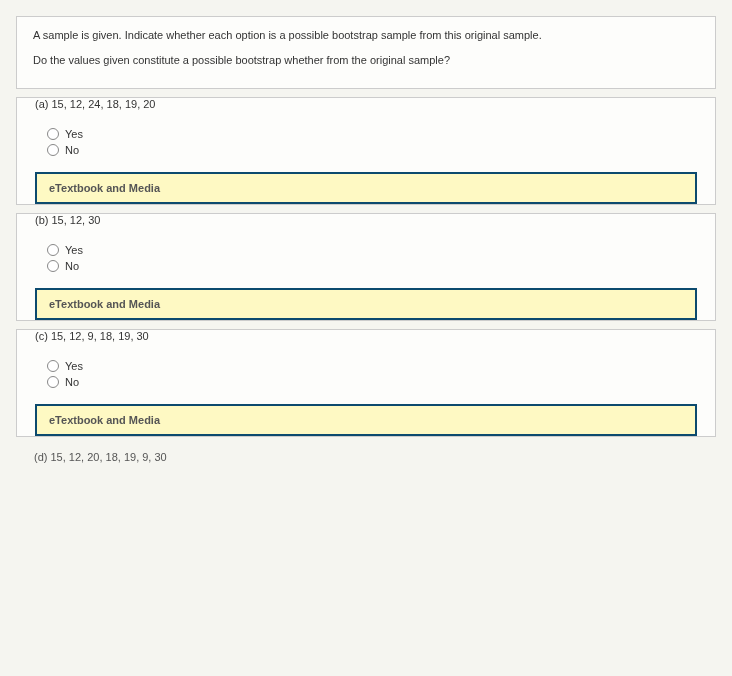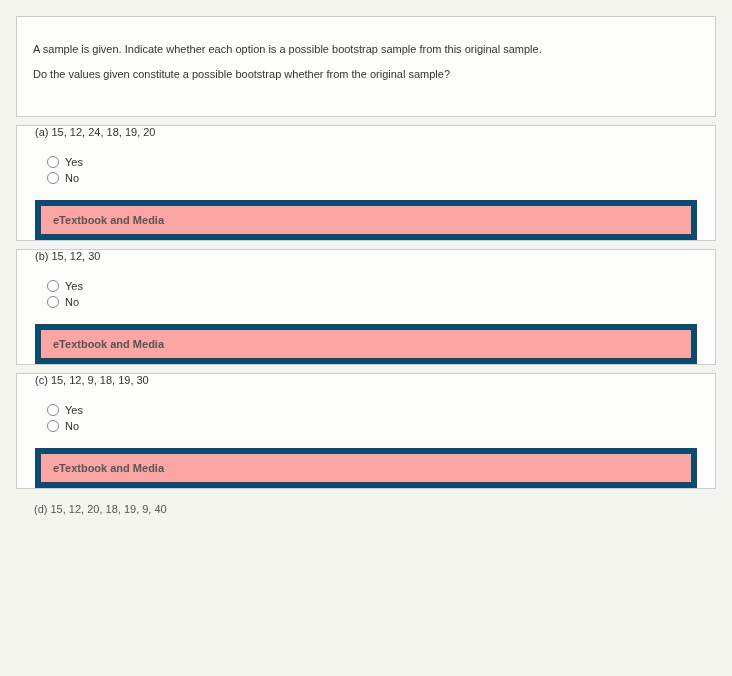--- a/index.html
+++ b/index.html
@@ -8,21 +8,21 @@
       font-family: Arial, sans-serif;
       font-size: 11px;
       color: #333;
       background: #f5f5f0;
       width: 732px;
       box-sizing: border-box;
     }
     .box {
       border: 1px solid #ccc;
       background: #fdfdfb;
-      padding: 24px 16px;
+      padding: 10px 16px;
       margin-bottom: 8px;
     }
     .intro-text {
       margin-bottom: 10px;
       line-height: 1.5;
     }
     .intro-text .line {
       margin-bottom: 8px;
     }
     .question {
@@ -40,22 +40,22 @@
     .radio-circle {
       width: 10px;
       height: 10px;
       border: 1px solid #888;
       border-radius: 50%;
       margin-right: 6px;
       display: inline-block;
       background: #fff;
     }
     .etextbook-bar {
-      background: #fca5a5;
-      border: 6px solid #0c4a6e;
+      background: #fef9c3;
+      border: 2px solid #0c4a6e;
       padding: 8px 12px;
       margin-top: 16px;
       font-weight: bold;
       color: #555;
     }
     .d-stub {
       padding: 6px 18px 0 18px;
       font-size: 11px;
       color: #555;
     }
@@ -102,13 +102,13 @@
     <span class="radio-circle"></span>
     <span>Yes</span>
   </div>
   <div class="radio-row">
     <span class="radio-circle"></span>
     <span>No</span>
   </div>
   <div class="etextbook-bar">eTextbook and Media</div>
 </div>
 
-<div class="d-stub">(d) 15, 12, 20, 18, 19, 9, 40</div>
+<div class="d-stub">(d) 15, 12, 20, 18, 19, 9, 30</div>
 
 </body></html>

